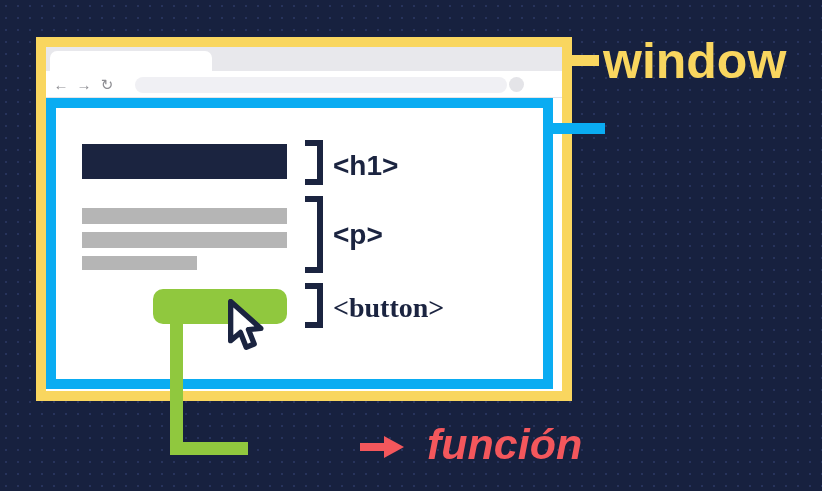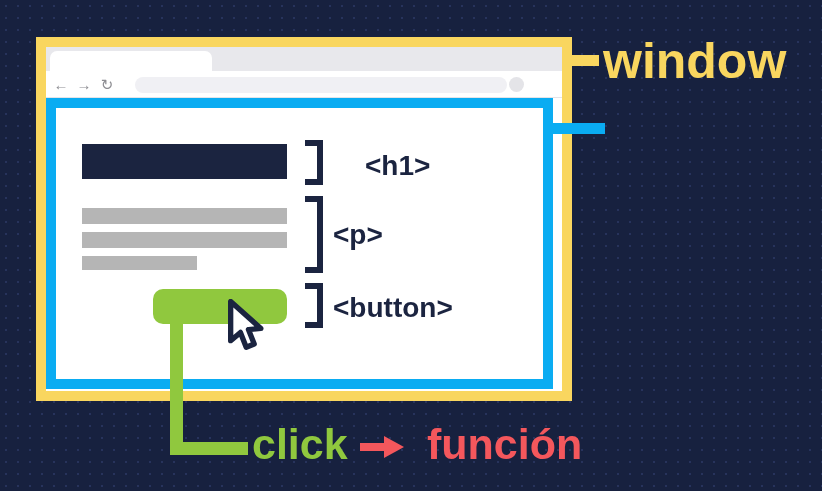--- a/index.html
+++ b/index.html
@@ -30,33 +30,33 @@
   .pbar2{left:82px;top:232px;width:205px;height:16px;}
   .pbar3{left:82px;top:256px;width:115px;height:14px;}
   .mockbtn{left:153px;top:289px;width:134px;height:35px;border-radius:10px;background:#90C83E;}
   .cursor{left:224px;top:299px;width:40px;height:54px;z-index:8;}
   
   .bracket{width:18px;border:6px solid #1B2440;border-left:none;box-sizing:border-box;}
   .br-h1{left:305px;top:140px;height:45px;}
   .br-p{left:305px;top:196px;height:77px;}
   .br-btn{left:305px;top:283px;height:45px;}
   .taglabel{color:#1B2440;font-size:28px;line-height:1;white-space:nowrap;}
-  .tag-h1{left:333px;top:152px;margin-left:32px;}
+  .tag-h1{left:333px;top:152px;}
   .tag-p{left:333px;top:221px;}
-  .tag-btn{left:333px;top:294px;}
+  .tag-btn{left:333px;top:294px;font-family:Liberation Serif, serif;}
   
   .win-conn{left:570px;top:55px;width:29px;height:11px;background:#F9D65F;}
   .window-label{left:603px;top:36px;font-size:50px;line-height:1;color:#F9D65F;white-space:nowrap;}
   .doc-conn{left:548px;top:123px;width:57px;height:11px;background:#0AACF2;z-index:5;}
   .document-label{left:610px;top:106px;font-size:38px;line-height:1;color:#2EA9E9;white-space:nowrap;}
   
   .green-v{left:170px;top:322px;width:13px;height:133px;background:#90C83E;z-index:6;}
   .green-h{left:170px;top:442px;width:78px;height:13px;background:#90C83E;z-index:6;}
   .click-label{left:252px;top:423px;font-size:43px;line-height:1;color:#90C83E;white-space:nowrap;}
-  .funcion-label{left:427px;top:423px;font-size:43px;line-height:1;color:#F4575C;white-space:nowrap;}
+  .funcion-label{left:427px;top:423px;font-size:43px;line-height:1;color:#F4575C;white-space:nowrap;font-style:italic;}
   .arrow{left:358px;top:436px;width:48px;height:22px;}
   .arrow-shaft{position:absolute;left:2px;top:7px;width:26px;height:8px;background:#F4575C;}
   .arrow-head{position:absolute;left:26px;top:0;width:0;height:0;
     border-top:11px solid transparent;border-bottom:11px solid transparent;border-left:20px solid #F4575C;}
 </style>
 </head>
 <body>
 
 <div class="stage">
 
@@ -89,20 +89,19 @@
   <div class="abs win-conn"></div>
   <div class="abs window-label">window</div>
   <div class="abs doc-conn"></div>
 
   <svg class="abs cursor" viewBox="0 0 18 24">
     <path d="M3,1 L3,18.6 L7.4,14.9 L10,21.6 L13.6,20.1 L11,13.6 L16.6,13.1 Z" fill="#ffffff" stroke="#1B2440" stroke-width="2.4" stroke-linejoin="round"></path>
   </svg>
 
   <div class="abs green-v"></div>
   <div class="abs green-h"></div>
-  <div class="abs click-label">click</div>
   <div class="abs arrow">
     <div class="arrow-shaft"></div>
     <div class="arrow-head"></div>
   </div>
   <div class="abs funcion-label">función</div>
 
 </div>
 
 </body></html>

